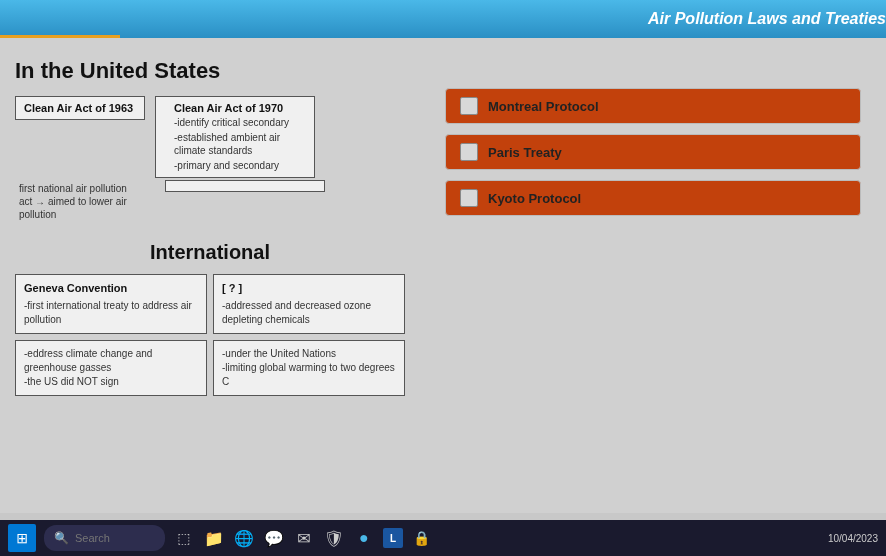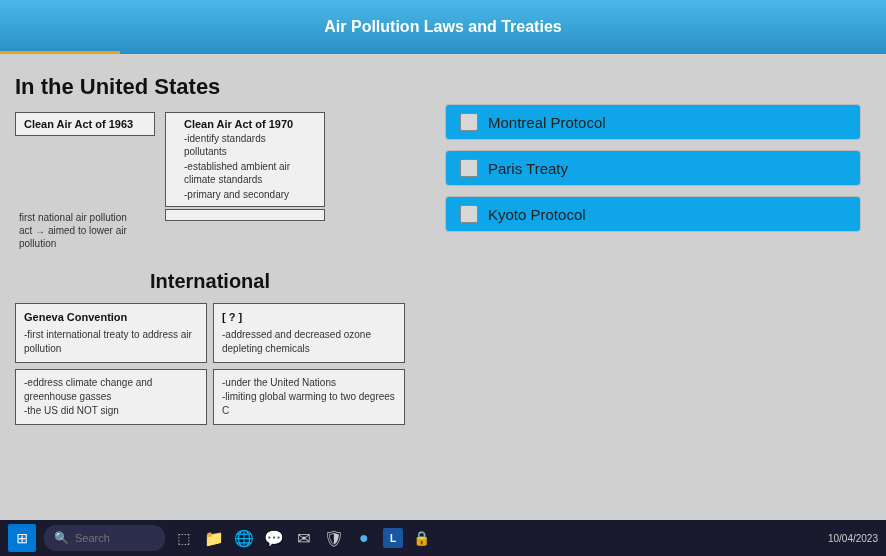--- a/index.html
+++ b/index.html
@@ -10,25 +10,26 @@
       background: #c8c8c8;
       overflow: hidden;
       position: relative;
     }
 
     
     .header-bar {
       width: 100%;
       background: linear-gradient(to bottom, #4ab8e8, #2a8fc4);
       color: white;
-      text-align: center;
+      text-align: right;
       font-size: 16px;
       font-weight: bold;
-      padding: 18px 0;
+      padding: 10px 0;
       position: relative;
+      font-style: italic;
     }
     .header-bar::before {
       content: '';
       position: absolute;
       bottom: 0;
       left: 0;
       width: 120px;
       height: 3px;
       background: #e8a020;
     }
@@ -125,27 +126,28 @@
       display: flex;
       flex-direction: column;
       gap: 10px;
       margin-top: 10px;
     }
 
     .answer-option {
       display: flex;
       align-items: center;
       gap: 10px;
-      background: #0ea5e9;
+      background: #c2410c;
       border: 1px solid #bbb;
       border-radius: 4px;
       padding: 8px 14px;
-      font-size: 15px;
+      font-size: 13px;
       color: #222;
       cursor: pointer;
+      font-weight: bold;
     }
 
     .answer-checkbox {
       width: 18px;
       height: 18px;
       border: 1.5px solid #888;
       background: #d8d8d8;
       border-radius: 2px;
       flex-shrink: 0;
     }
@@ -239,21 +241,21 @@
       display: flex;
       align-items: flex-start;
       gap: 0;
     }
 
     .act1-box {
       border: 1.5px solid #555;
       background: #f0f0f0;
       padding: 5px 8px;
       font-size: 11px;
-      width: 140px;
+      width: 130px;
     }
 
     .act2-box {
       border: 1.5px solid #555;
       background: #f0f0f0;
       padding: 5px 18px;
       font-size: 11px;
       width: 160px;
       margin-left: 10px;
     }
@@ -303,21 +305,21 @@
       <div class="section-title">In the United States</div>
 
       <div class="us-acts-container">
 
         <div class="acts-header-row">
           <div class="act1-box">
             <div class="act-box-title">Clean Air Act of 1963</div>
           </div>
           <div class="act2-box">
             <div class="act-box-title">Clean Air Act of 1970</div>
-            <div class="act-box-desc">-identify standards pollutants</div>
+            <div class="act-box-desc">-identify critical secondary</div>
             <div class="act-box-desc">-established ambient air climate standards</div>
             <div class="act-box-desc">-primary and secondary</div>
           </div>
         </div>
 
         <div class="act-connector-row">
           <div class="act1-desc">
             <span>first national air pollution act</span> →
             <span>aimed to lower air pollution</span>
           </div>

